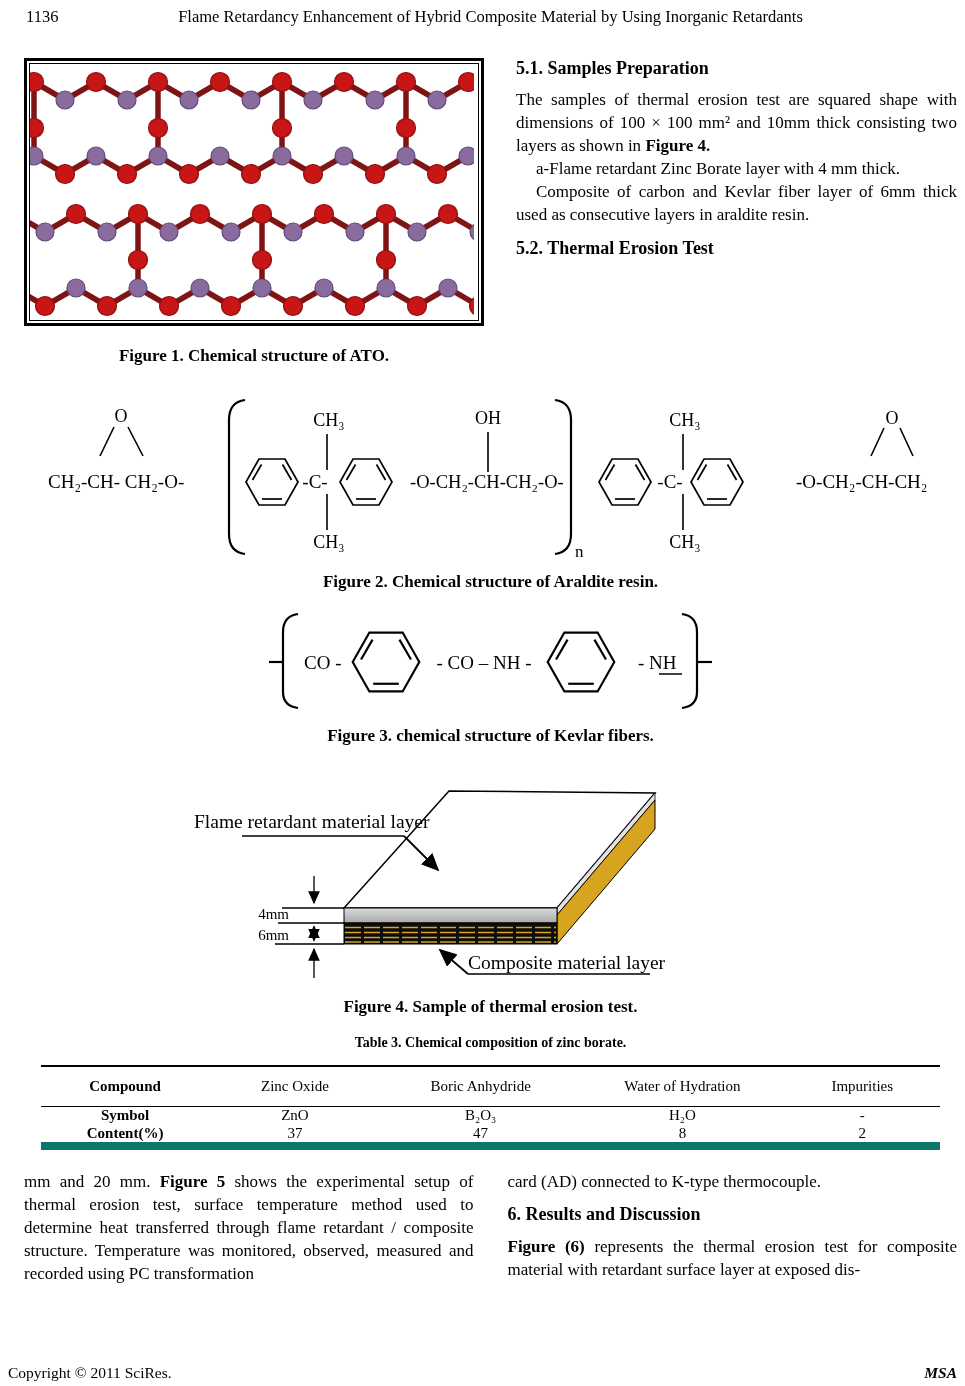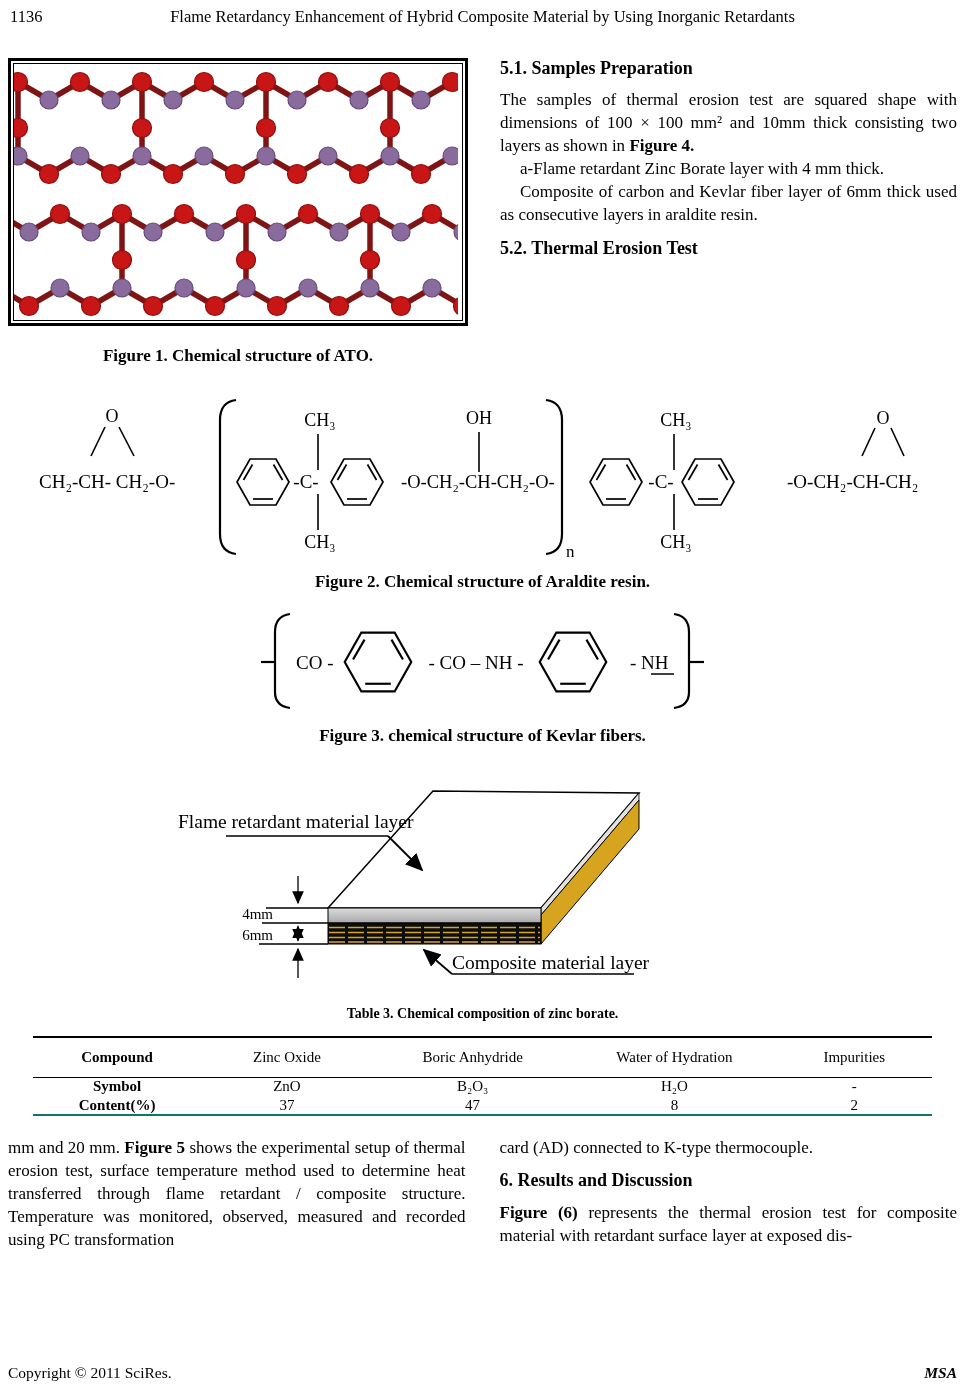--- a/index.html
+++ b/index.html
@@ -1,17 +1,17 @@
 <!DOCTYPE html>
 <html><head>
 <meta charset="utf-8">
 <style>
   html,body{margin:0;padding:0;background:#fff;}
   body{width:965px;height:1386px;position:relative;font-family:"Liberation Serif","DejaVu Serif",serif;color:#000;overflow:hidden;}
-  .page{padding:6px 8px 0 8px;position:relative;}
+  .page{padding:6px 8px 0 24px;position:relative;}
   
   .header{position:relative;height:22px;margin-bottom:30px;}
   .pagenum{position:absolute;left:2px;top:1px;font-size:16.5px;}
   .ptitle{text-align:center;font-size:16.5px;padding:1px 60px 0 60px;}
   
   .top{display:flex;gap:32px;}
   .leftcol{width:460px;flex:0 0 auto;}
   .rightcol{flex:1;min-width:0;}
   .fig1-frame{border:3px solid #000;padding:2px;background:#fff;}
   .fig1-inner{border:1px solid #000;}
@@ -30,21 +30,21 @@
   .fig3wrap{margin-top:14px;}
   .fig3wrap svg{display:block;margin:0 auto;}
   .fig3cap{margin-top:8px;}
   .fig4wrap{margin-top:30px;}
   .fig4wrap svg{display:block;margin-left:148px;}
   .fig4cap{margin-top:9px;}
   svg text{font-family:"Liberation Serif","DejaVu Serif",serif;fill:#000;}
   
   .tablock{margin-top:18px;}
   .t3title{font-weight:bold;font-size:14px;text-align:center;margin:0 0 10px 0;}
-  table.t3{border-collapse:collapse;width:899px;margin:14px auto;border-top:2px solid #000;border-bottom:2px solid #0f766e;font-size:15px;}
+  table.t3{border-collapse:collapse;width:899px;margin:14px auto;border-top:2px solid #000;border-bottom:8px solid #0f766e;font-size:15px;}
   table.t3 th{font-weight:bold;}
   table.t3 th,table.t3 td{text-align:center;padding:0;font-weight:normal;}
   table.t3 thead tr{height:40px;border-bottom:1.5px solid #000;}
   table.t3 tbody tr{height:19px;}
   table.t3 .c1{font-weight:bold;}
   
   .bottom{display:flex;gap:34px;margin-top:20px;}
   .bcol{flex:1;min-width:0;}
   
   .footer{position:absolute;left:8px;right:8px;bottom:4px;display:flex;justify-content:space-between;font-size:15.5px;}
@@ -334,20 +334,21 @@
       <text x="117" y="164" font-size="15" text-anchor="end">6mm</text>
 
       <text x="22" y="52" font-size="19.5">Flame retardant material layer</text>
       <line x1="70" y1="60" x2="232" y2="60" stroke="#000" stroke-width="1.4"></line>
       <line x1="232" y1="60" x2="266" y2="94" stroke="#000" stroke-width="1.8" marker-end="url(#ah)"></line>
 
       <text x="296" y="193" font-size="19.5">Composite material layer</text>
       <line x1="296" y1="198" x2="478" y2="198" stroke="#000" stroke-width="1.4"></line>
       <line x1="296" y1="198" x2="268" y2="174" stroke="#000" stroke-width="1.8" marker-end="url(#ah)"></line>
     </svg>
+    <div class="figcap fig4cap">Figure 4. Sample of thermal erosion test.</div>
   </div>
 
   <div class="tablock">
     <div class="t3title">Table 3. Chemical composition of zinc borate.</div>
     <table class="t3">
       <colgroup>
           <col style="width:18.7%">
           <col style="width:19.1%">
           <col style="width:22.2%">
           <col style="width:22.7%">

